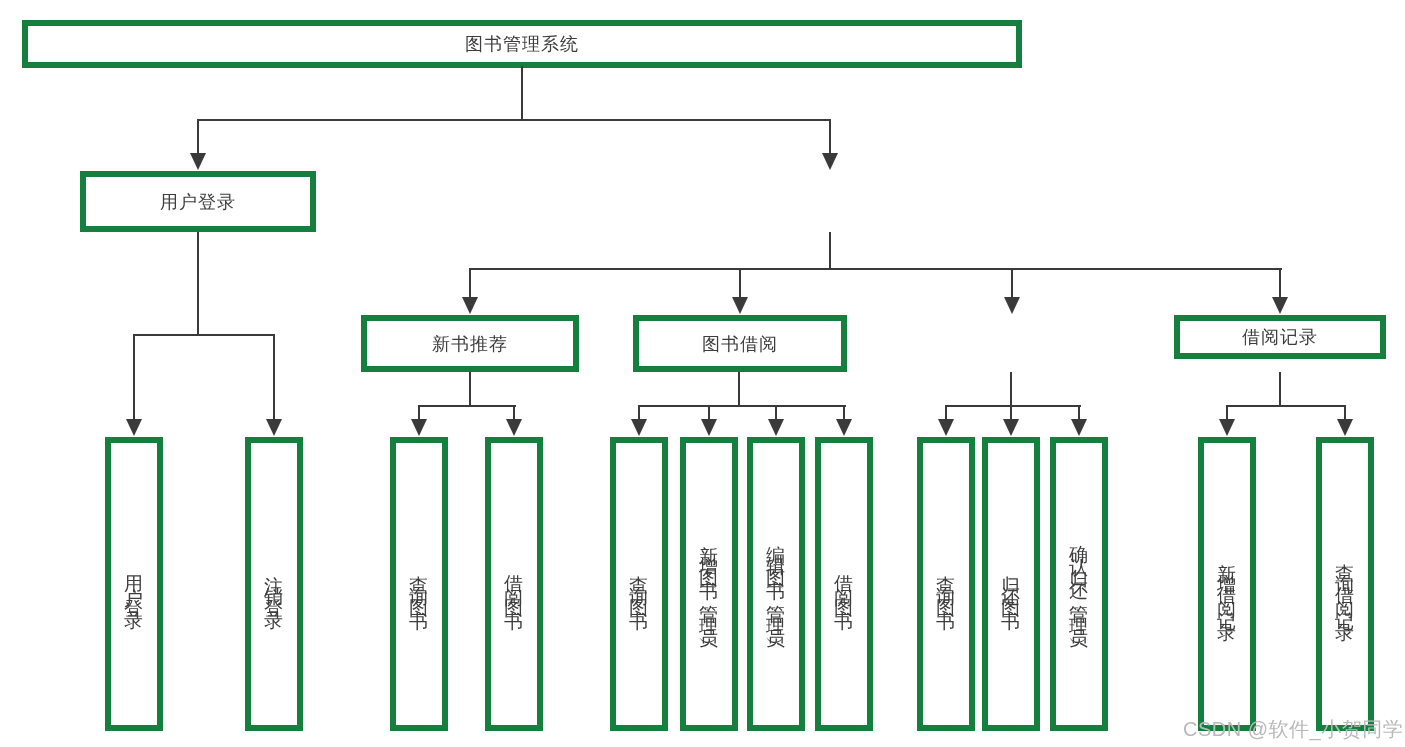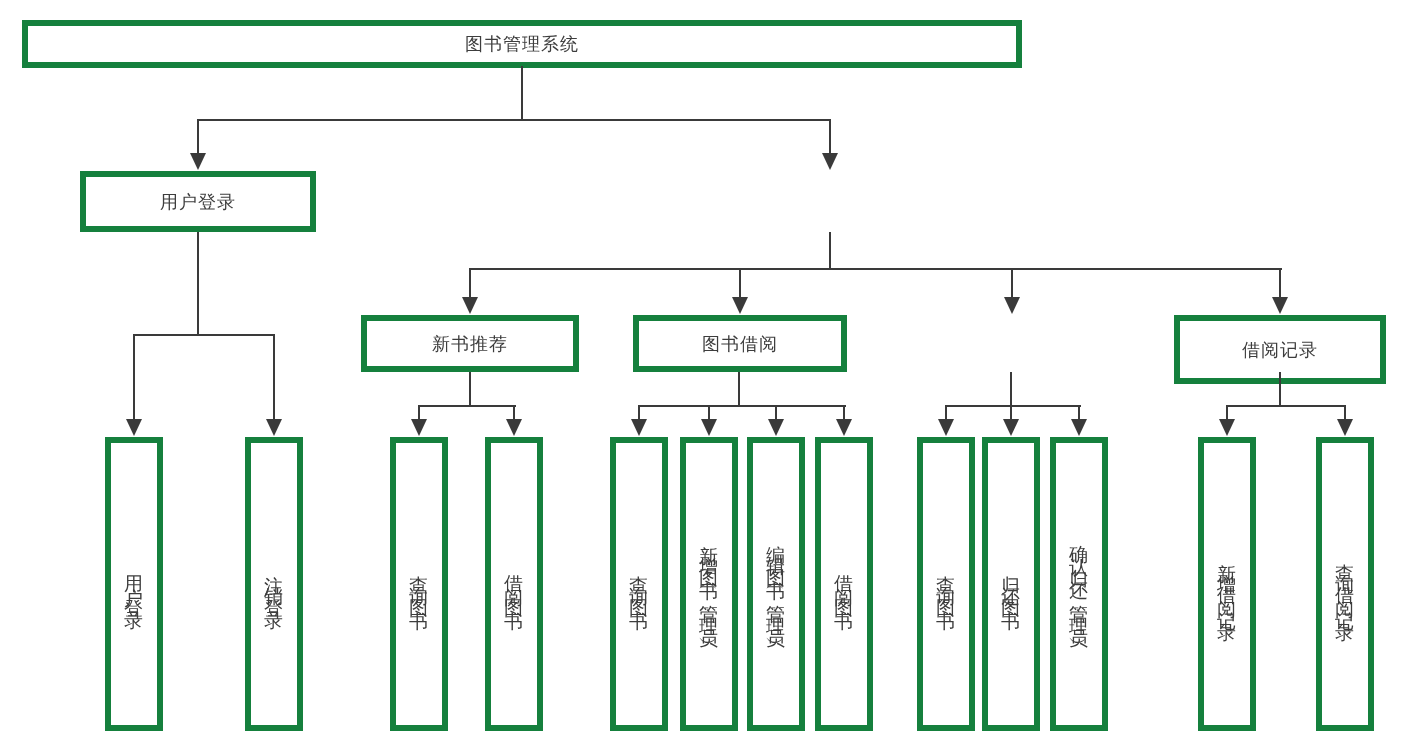--- a/index.html
+++ b/index.html
@@ -66,21 +66,21 @@
   <div class="arw" style="left:1004px;top:297px;"></div>
   <div class="vl" style="left:1279px;top:268px;height:31px;"></div>
   <div class="arw" style="left:1272px;top:297px;"></div>
 
   <div class="box h" style="left:361px;top:315px;width:218px;height:57px;">
     <span>新书推荐</span>
   </div>
   <div class="box h" style="left:633px;top:315px;width:214px;height:57px;">
     <span>图书借阅</span>
   </div>
-  <div class="box h" style="left:1174px;top:315px;width:212px;height:69px;">
+  <div class="box h" style="left:1174px;top:315px;width:212px;height:44px;">
     <span>借阅记录</span>
   </div>
 
   <div class="vl" style="left:469px;top:372px;height:35px;"></div>
   <div class="hl" style="left:418px;top:405px;width:98px;"></div>
   <div class="vl" style="left:418px;top:405px;height:16px;"></div>
   <div class="arw" style="left:411px;top:419px;"></div>
   <div class="vl" style="left:513px;top:405px;height:16px;"></div>
   <div class="arw" style="left:506px;top:419px;"></div>
 
@@ -144,14 +144,15 @@
   <div class="box v" style="left:1050px;top:437px;width:58px;height:294px;">
     <span class="vtxt">确认归还（管理员）</span>
   </div>
   <div class="box v" style="left:1198px;top:437px;width:58px;height:294px;">
     <span class="vtxt">新增借阅记录</span>
   </div>
   <div class="box v" style="left:1316px;top:437px;width:58px;height:294px;">
     <span class="vtxt">查询借阅记录</span>
   </div>
 
+  <div class="watermark">CSDN @软件_小贺同学</div>
 
 </div>
 
 </body></html>

